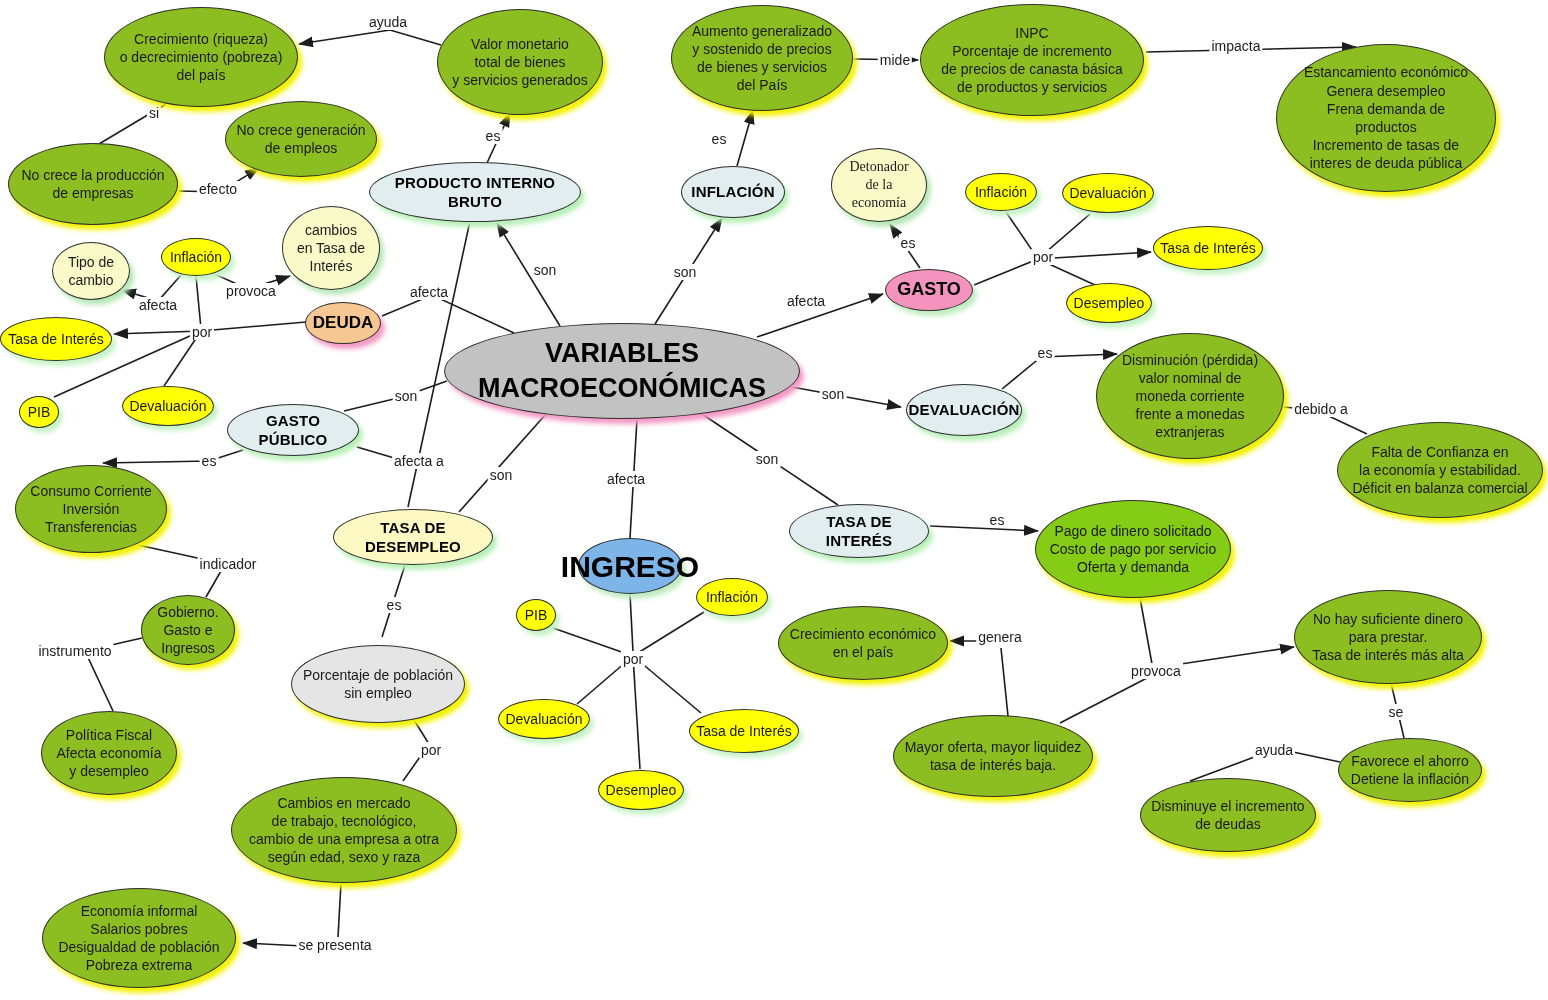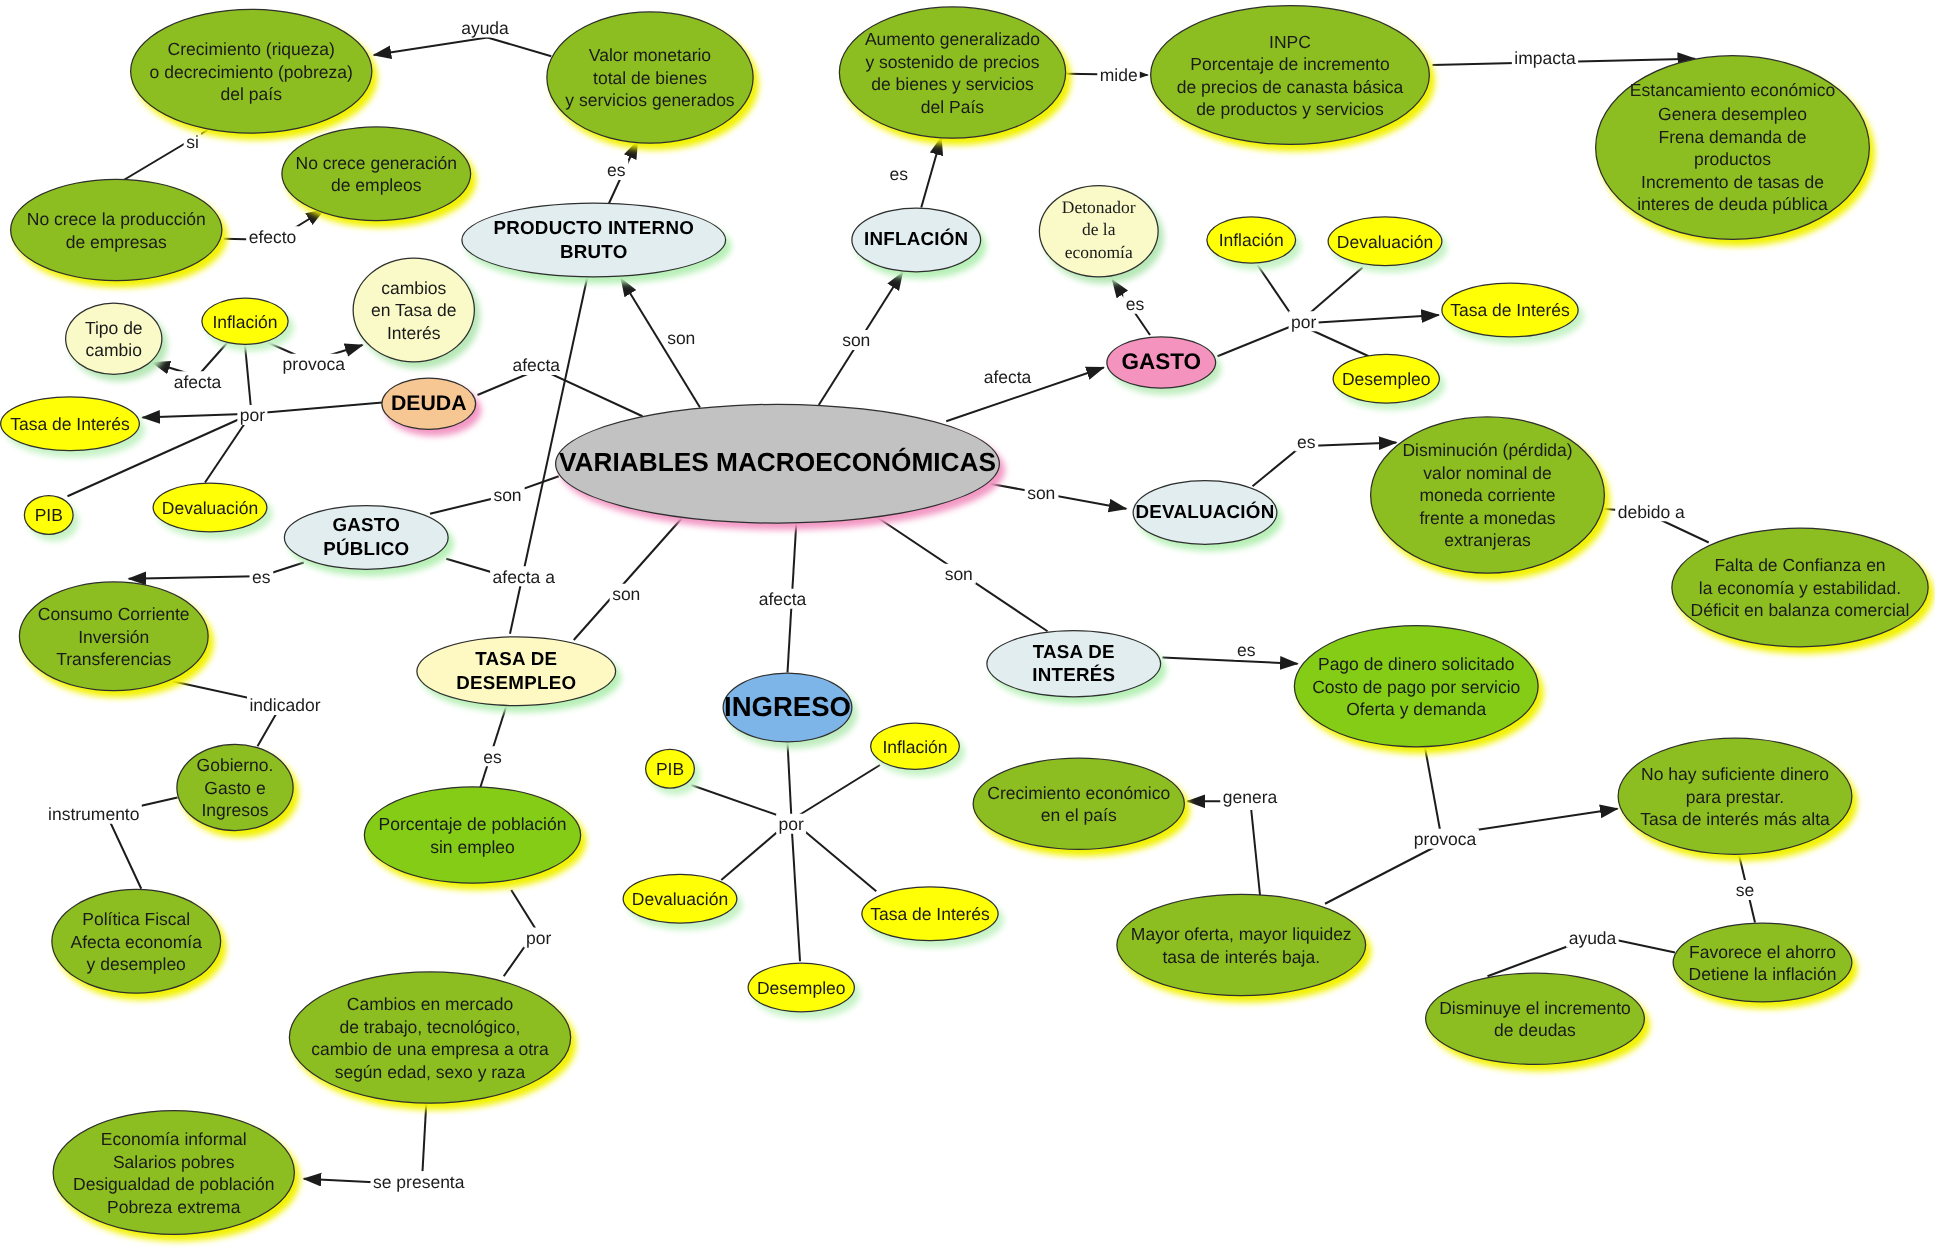--- a/index.html
+++ b/index.html
@@ -3,24 +3,24 @@
 <meta charset="utf-8">
 <style>
   html,body{margin:0;padding:0;background:#fff;}
   #map{position:relative;overflow:hidden;background:#fff;font-family:"Liberation Sans","DejaVu Sans",sans-serif;padding-left:44px;}
   #map svg{position:absolute;left:0;top:0;z-index:0;}
   #arw path{fill:#1c1c1c;}
   .node{position:absolute;border:1.4px solid #2f2f2f;border-radius:50%;display:flex;align-items:center;justify-content:center;
         text-align:center;white-space:pre-line;font-size:14px;line-height:1.3;color:#1a1a1a;z-index:2;
         padding:2px;box-sizing:border-box;}
   .node.concept{font-weight:bold;font-size:15px;color:#000;letter-spacing:.2px;}
-  .node.main{font-weight:bold;font-size:21px;color:#000;}
+  .node.main{font-weight:bold;font-size:27px;color:#000;}
   .node.gasto{font-weight:bold;font-size:18px;color:#000;}
   .node.deuda{font-weight:bold;font-size:17px;color:#000;}
-  .node.ingreso{font-weight:bold;font-size:22px;color:#000;}
+  .node.ingreso{font-weight:bold;font-size:30px;color:#000;}
   .edge-label{position:absolute;transform:translate(-50%,-50%);background:#ffffff;padding:0 2px;
         font-size:14px;color:#1c1c1c;z-index:1;white-space:nowrap;}
 </style>
 </head>
 <body>
 
 <div id="map" style="width: 1548px; height: 1000px; background: rgb(255, 255, 255);">
     <svg width="1548" height="1000">
       <defs>
         <marker id="arw" markerUnits="userSpaceOnUse" markerWidth="16" markerHeight="12" refX="14" refY="5.5" orient="auto">
@@ -183,21 +183,21 @@
     <div class="node green" style="left: 1035px; top: 500px; width: 196px; height: 98px; background: #84cc16; box-shadow: rgb(242, 242, 0) 4px 5px 5px;">Pago de dinero solicitado
 Costo de pago por servicio
 Oferta y demanda</div>
     <div class="node yellow" style="left: 516px; top: 599px; width: 40px; height: 32px; background: rgb(255, 255, 5); box-shadow: rgb(198, 243, 198) 4px 5px 5px;">PIB</div>
     <div class="node yellow" style="left: 696px; top: 578px; width: 72px; height: 38px; background: rgb(255, 255, 5); box-shadow: rgb(198, 243, 198) 4px 5px 5px;">Inflación</div>
     <div class="node green" style="left: 778px; top: 606px; width: 170px; height: 74px; background: rgb(141, 190, 33); box-shadow: rgb(242, 242, 0) 4px 5px 5px;">Crecimiento económico
 en el país</div>
     <div class="node green" style="left: 141px; top: 595px; width: 94px; height: 70px; background: rgb(141, 190, 33); box-shadow: rgb(242, 242, 0) 4px 5px 5px;">Gobierno.
 Gasto e
 Ingresos</div>
-    <div class="node green" style="left: 291px; top: 629px; width: 174px; height: 78px; background: #84cc16; box-shadow: rgb(242, 242, 0) 4px 5px 5px;">Porcentaje de población
+    <div class="node green" style="left: 291px; top: 645px; width: 174px; height: 78px; background: #e5e5e5; box-shadow: rgb(242, 242, 0) 4px 5px 5px;">Porcentaje de población
 sin empleo</div>
     <div class="node green" style="left: 1294px; top: 590px; width: 188px; height: 94px; background: rgb(141, 190, 33); box-shadow: rgb(242, 242, 0) 4px 5px 5px;">No hay suficiente dinero
 para prestar.
 Tasa de interés más alta</div>
     <div class="node yellow" style="left: 498px; top: 699px; width: 92px; height: 40px; background: rgb(255, 255, 5); box-shadow: rgb(198, 243, 198) 4px 5px 5px;">Devaluación</div>
     <div class="node yellow" style="left: 689px; top: 709px; width: 110px; height: 44px; background: rgb(255, 255, 5); box-shadow: rgb(198, 243, 198) 4px 5px 5px;">Tasa de Interés</div>
     <div class="node green" style="left: 41px; top: 711px; width: 136px; height: 84px; background: rgb(141, 190, 33); box-shadow: rgb(242, 242, 0) 4px 5px 5px;">Política Fiscal
 Afecta economía
 y desempleo</div>
     <div class="node green" style="left: 893px; top: 715px; width: 200px; height: 82px; background: rgb(141, 190, 33); box-shadow: rgb(242, 242, 0) 4px 5px 5px;">Mayor oferta, mayor liquidez

